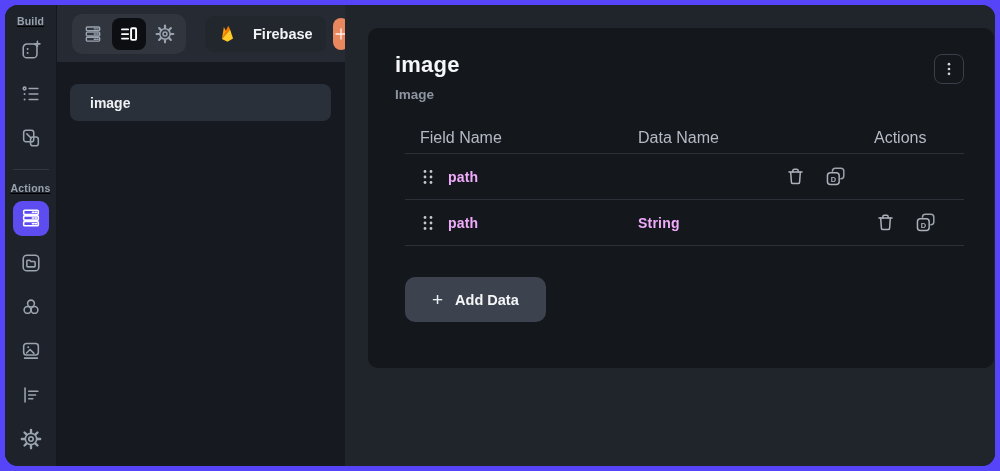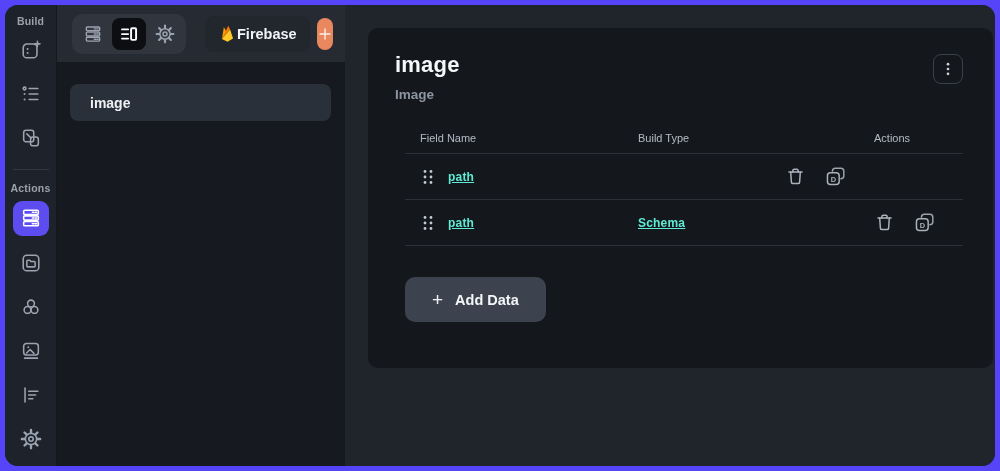--- a/index.html
+++ b/index.html
@@ -3,40 +3,40 @@
 <meta charset="utf-8">
 <style>
   * { margin:0; padding:0; box-sizing:border-box; }
   body { font-family:"Liberation Sans", sans-serif; background:#0b0b12; }
   .stage { position:relative; width:1000px; height:471px; background:#5544f8; overflow:hidden; }
   .window { position:absolute; top:5px; left:5px; right:5px; bottom:5px;
             border-radius:13px; background:#1e222a; display:flex; overflow:hidden; }
 
   
   .iconbar { width:52px; background:#1e222a; border-right:1px solid #14171c;
-             display:flex; flex-direction:column; align-items:center; flex-shrink:0; }
+             display:flex; flex-direction:column; align-items:center; flex-shrink:0;text-decoration:underline; }
   .side-label { font-size:10.5px; font-weight:700; color:#9aa2ad; letter-spacing:.2px;
                 margin:10px 0 7px; }
   .side-btn { width:34px; height:34px; display:flex; align-items:center; justify-content:center;
               color:#9aa3af; margin-bottom:11px; border-radius:9px; }
   .side-btn svg { width:22px; height:22px; }
   .side-btn.selected { background:#5d4cf0; color:#ffffff; width:36px; height:36px; }
   .side-divider { width:36px; height:1px; background:#31363f; margin:3px 0 2px; }
 
   
   .collections { width:288px; display:flex; flex-direction:column; flex-shrink:0; }
   .toolbar { height:57px; background:#262a32; display:flex; align-items:center; padding:0 13px 0 15px; }
   .segmented { height:40px; background:#30353e; border-radius:10px; display:flex;
                align-items:center; padding:4px; gap:2px; }
   .seg-btn { width:34px; height:32px; border-radius:8px; display:flex; align-items:center;
              justify-content:center; color:#9aa3af; }
   .seg-btn svg { width:20px; height:20px; }
   .seg-btn.selected { background:#0c0e12; color:#ffffff; }
   .firebase-btn { margin-left:19px; height:36px; background:#22262d; border-radius:9px;
-                  display:flex; align-items:center; gap:0; padding:0 13px;
+                  display:flex; align-items:center; gap:16px; padding:0 13px;
                   color:#f2f4f7; font-size:14.5px; font-weight:600; }
   .plus-btn { margin-left:7px; width:32px; height:32px; background:#e9875f; border-radius:9px;
               display:flex; align-items:center; justify-content:center; color:#fdf0ea; }
   .plus-btn svg { width:16px; height:16px; }
   .coll-list { flex:1; background:#16191f; padding:22px 14px 0 13px; }
   .coll-item { height:37px; background:#2a3039; border-radius:8px; display:flex;
                align-items:center; padding-left:20px; color:#eef1f4;
                font-size:14px; font-weight:600; }
 
   
@@ -46,29 +46,29 @@
   .card-head { display:flex; justify-content:space-between; align-items:flex-start; }
   .card-title { color:#f5f7f9; font-size:22px; font-weight:700; letter-spacing:.2px; }
   .card-sub { color:#8d95a1; font-size:13.5px; font-weight:600; margin-top:9px; }
   .kebab-btn { width:30px; height:30px; border:1px solid #3a4049; border-radius:8px;
                display:flex; align-items:center; justify-content:center; color:#cfd4db;
                margin-top:2px; }
   .kebab-btn svg { width:16px; height:16px; }
 
   .table { margin:21px 0 0 10px; }
   .t-head { display:grid; grid-template-columns:233px 236px 1fr; align-items:center; height:30px; }
-  .t-head .th { color:#b4bbc5; font-size:11px; }
+  .t-head .th { color:#b4bbc5; font-size:16px; }
   .th-field { padding-left:15px; }
   .th-actions { padding-right:38px; }
   .t-divider { height:1px; background:#2b3039; }
   .t-row { display:grid; grid-template-columns:233px 236px 1fr; align-items:center; height:45px; }
   .cell-field { display:flex; align-items:center; gap:14px; padding-left:17px; }
   .drag { color:#c3c9d1; display:flex; }
   .drag svg { width:12px; height:16px; }
-  .fname, .ftype { color:#5eead4; font-size:12px; font-weight:700; letter-spacing:.2px;text-decoration:underline; }
+  .fname, .ftype { color:#f0abfc; font-size:14px; font-weight:700; letter-spacing:.2px; }
   .cell-actions { display:flex; justify-content:flex-end; align-items:center; gap:19px;
                   padding-right:28px; color:#aab1bb; }
   .cell-actions svg { width:21px; height:21px; }
   .action-btn { display:flex; }
 
   .add-field-btn { margin:31px 0 0 10px; height:45px; background:#3c434e; border-radius:10px;
                    display:inline-flex; align-items:center; gap:12px; padding:0 27px;
                    color:#f4f6f8; font-size:14.5px; font-weight:700; }
   .add-plus { font-size:19px; font-weight:400; color:#eef1f4; line-height:1; }
 
@@ -259,21 +259,21 @@
                   <circle cx="8" cy="8" r="1.35"></circle>
                   <circle cx="8" cy="12.8" r="1.35"></circle>
               </svg>
             </span>
           </div>
         </div>
 
         <div class="table">
           <div class="t-head">
             <div class="th th-field">Field Name</div>
-            <div class="th">Build Type</div>
+            <div class="th">Data Name</div>
             <div class="th th-actions">Actions</div>
           </div>
           <div class="t-divider"></div>
 
           <div class="t-row">
             <div class="cell-field">
               <span class="drag">
                 <svg viewBox="0 0 12 16" fill="currentColor">
                   <circle cx="3" cy="2.5" r="1.4"></circle>
                     <circle cx="9" cy="2.5" r="1.4"></circle>
@@ -315,21 +315,21 @@
                   <circle cx="3" cy="2.5" r="1.4"></circle>
                     <circle cx="9" cy="2.5" r="1.4"></circle>
                   <circle cx="3" cy="8" r="1.4"></circle>
                     <circle cx="9" cy="8" r="1.4"></circle>
                   <circle cx="3" cy="13.5" r="1.4"></circle>
                     <circle cx="9" cy="13.5" r="1.4"></circle>
                 </svg>
               </span>
               <span class="fname">path</span>
             </div>
-            <div class="ftype">Schema</div>
+            <div class="ftype">String</div>
             <div class="cell-actions">
               <span class="action-btn">
                 <span>
                   <svg viewBox="0 0 24 24" fill="none" stroke="currentColor" stroke-width="1.7" stroke-linecap="round" stroke-linejoin="round">
                     <path d="M4.5 6.8h15"></path>
                     <path d="M9 6.8V5.2c0-.9.7-1.6 1.6-1.6h2.8c.9 0 1.6.7 1.6 1.6v1.6"></path>
                     <path d="M6.5 6.8l.8 11.6c.06.95.85 1.7 1.8 1.7h5.8c.95 0 1.74-.75 1.8-1.7l.8-11.6"></path>
                   </svg>
                 </span>
               </span>

